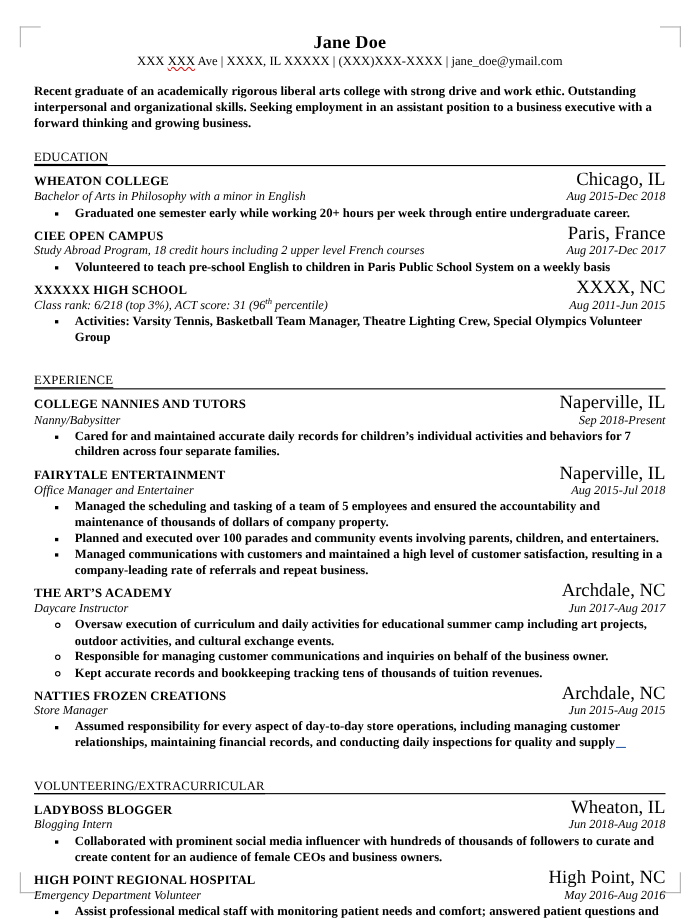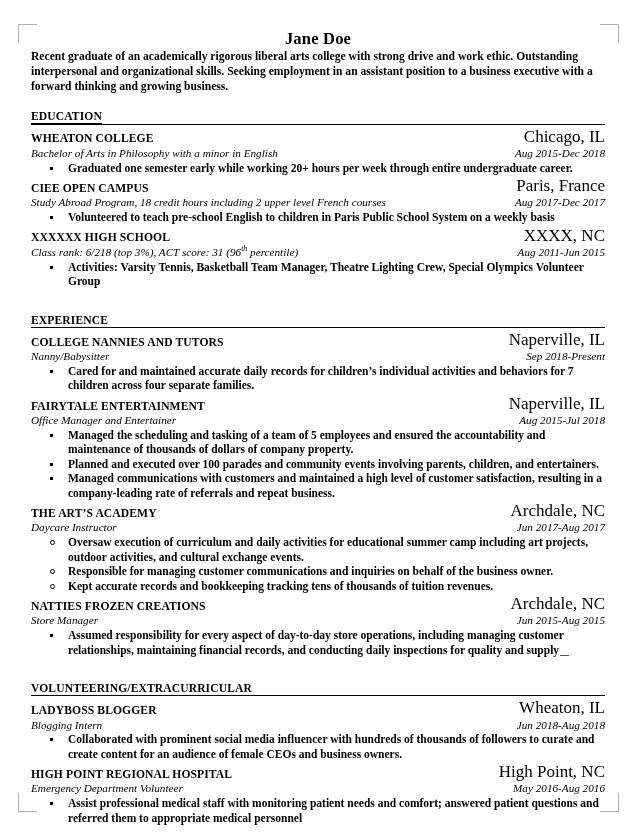--- a/index.html
+++ b/index.html
@@ -65,21 +65,21 @@
   .summary {
     font-size: 11.6px;
     font-weight: bold;
     line-height: 1.28;
     margin: 0 0 9px 0;
     text-align: left;
   }
 
   .section-head {
     font-size: 11.6px;
-    font-weight: bold;
+    font-weight: normal;
     letter-spacing: 0.1px;
     border-bottom: 1.6px solid #000;
     padding-bottom: 0px;
     margin: 16px 0 1px 0;
     line-height: 1.15;
   }
   .section-head span.hl {
     border-bottom: 1px solid #000;
     padding-bottom: 0px;
   }
@@ -167,20 +167,21 @@
 
   <div class="mark tl"></div>
   <div class="mark tr"></div>
   <div class="mark bl"></div>
   <div class="mark br"></div>
 
   <div class="content">
 
     <div class="name">Jane Doe</div>
 
+    <div class="contact"><span>XXX </span><span class="sp-err">XXX</span><span> Ave</span><span> | </span><span>XXXX, IL XXXXX</span><span> | </span><span>(XXX)XXX-XXXX</span><span> | </span><span>jane_doe@ymail.com</span></div>
 
     <div class="summary">Recent graduate of an academically rigorous liberal arts college with strong drive and work ethic. Outstanding interpersonal and organizational skills. Seeking employment in an assistant position to a business executive with a forward thinking and growing business.</div>
 
     <div class="section-head"><span class="hl">EDUCATION</span></div>
 
     <div class="entry">
       <div class="row">
         <div class="org">WHEATON COLLEGE</div>
         <div class="loc">Chicago, IL</div>
       </div>

